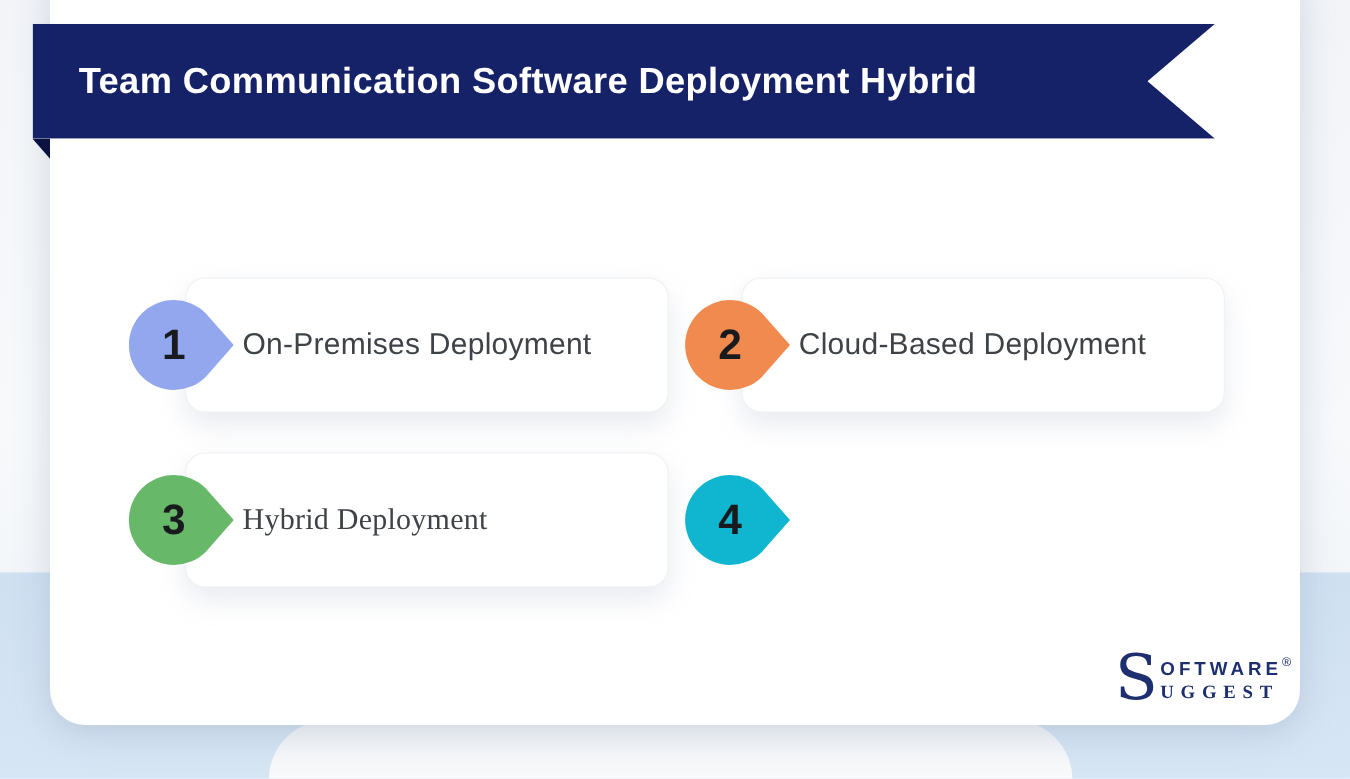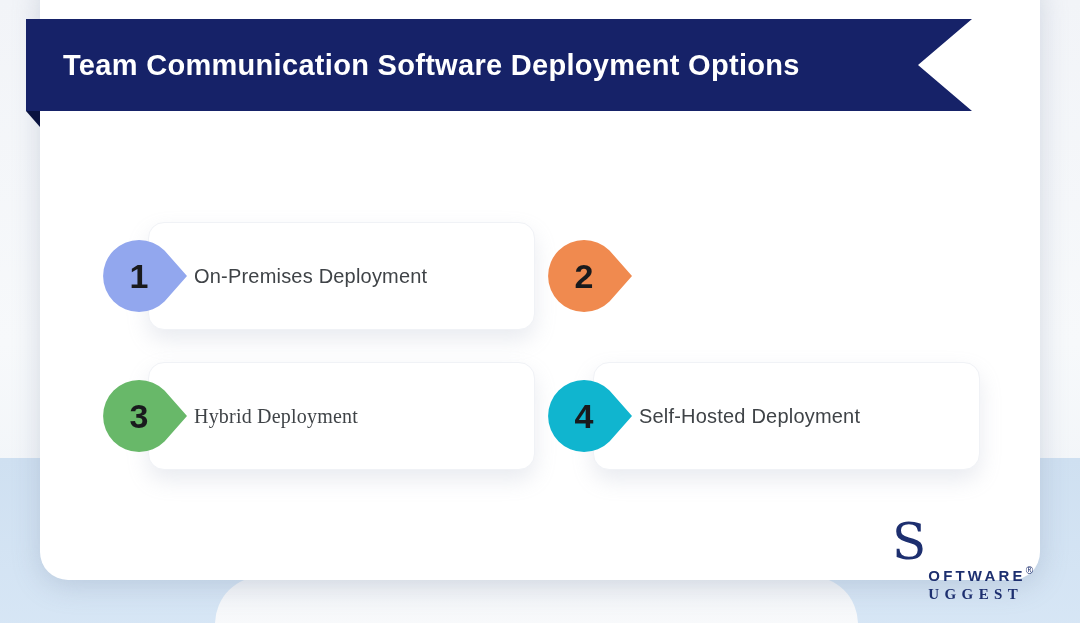--- a/index.html
+++ b/index.html
@@ -51,21 +51,21 @@
   .card {
     position: absolute; width: 387px; height: 108px;
     background: #ffffff; border-radius: 16px;
     border: 1px solid #f0f2f6;
     box-shadow: 0 10px 22px rgba(143, 155, 178, 0.20);
     box-sizing: border-box;
   }
   .card-label {
     position: absolute; left: 45px; top: 0; height: 100%;
     display: flex; align-items: center;
-    font-size: 20px; color: #3f4347; letter-spacing: 0.2px;
+    font-size: 24px; color: #3f4347; letter-spacing: 0.2px;
     white-space: nowrap;
   }
   .pos-1 { left: 148px; top: 222px; }
   .pos-2 { left: 593px; top: 222px; }
   .pos-3 { left: 148px; top: 362px; font-family: Liberation Serif, serif; }
   .pos-4 { left: 593px; top: 362px; }
   
   .badge {
     position: absolute; width: 84px; height: 76px; z-index: 3;
   }
@@ -85,69 +85,69 @@
     display: flex; align-items: flex-start;
     color: #1d2f6f; z-index: 4;
   }
   .logo-s {
     font-family: "DejaVu Serif", serif;
     font-size: 50px; line-height: 0.82; font-weight: 400;
     margin-right: 2px;
   }
   .logo-lines { display: flex; flex-direction: column; padding-top: 3px; }
   .logo-line { font-size: 15px; font-weight: 700; line-height: 1.23; white-space: nowrap; }
-  .ls1 { letter-spacing: 3.2px; margin-top: 40px; }
+  .ls1 { letter-spacing: 3.2px; }
   .ls2 { letter-spacing: 5.4px; font-family: Liberation Serif, serif; }
   .reg { font-size: 10px; vertical-align: 7px; letter-spacing: 0; font-weight: 400; }
 </style>
 </head>
 <body>
 
 <div class="stage">
 
   <div class="bg-blue"></div>
   <div class="bg-bottom-blob"></div>
 
   <div class="panel"></div>
 
   <div class="ribbon-fold"></div>
   <div class="ribbon">
-    <div class="ribbon-title">Team Communication Software Deployment Options</div>
+    <div class="ribbon-title">Team Communication Software Deployment Hybrid</div>
   </div>
 
   <div class="card pos-1">
     <div class="card-label">On-Premises Deployment</div>
   </div>
   <div class="badge bpos-1">
     <svg width="84" height="76" viewBox="0 0 84 76">
       <path d="M61.5 12.5 A36 36 0 1 0 61.5 63.5 L84 38 Z" fill="#92a7ee"></path>
     </svg>
     <div class="badge-number">1</div>
   </div>
 
+  <div class="card pos-2">
+    <div class="card-label">Cloud-Based Deployment</div>
+  </div>
   <div class="badge bpos-2">
     <svg width="84" height="76" viewBox="0 0 84 76">
       <path d="M61.5 12.5 A36 36 0 1 0 61.5 63.5 L84 38 Z" fill="#f08a4f"></path>
     </svg>
     <div class="badge-number">2</div>
   </div>
 
   <div class="card pos-3">
     <div class="card-label">Hybrid Deployment</div>
   </div>
   <div class="badge bpos-3">
     <svg width="84" height="76" viewBox="0 0 84 76">
       <path d="M61.5 12.5 A36 36 0 1 0 61.5 63.5 L84 38 Z" fill="#68b869"></path>
     </svg>
     <div class="badge-number">3</div>
   </div>
 
-  <div class="card pos-4">
-    <div class="card-label">Self-Hosted Deployment</div>
-  </div>
   <div class="badge bpos-4">
     <svg width="84" height="76" viewBox="0 0 84 76">
       <path d="M61.5 12.5 A36 36 0 1 0 61.5 63.5 L84 38 Z" fill="#10b5cf"></path>
     </svg>
     <div class="badge-number">4</div>
   </div>
 
   <div class="logo">
     <div class="logo-s">S</div>
     <div class="logo-lines">

